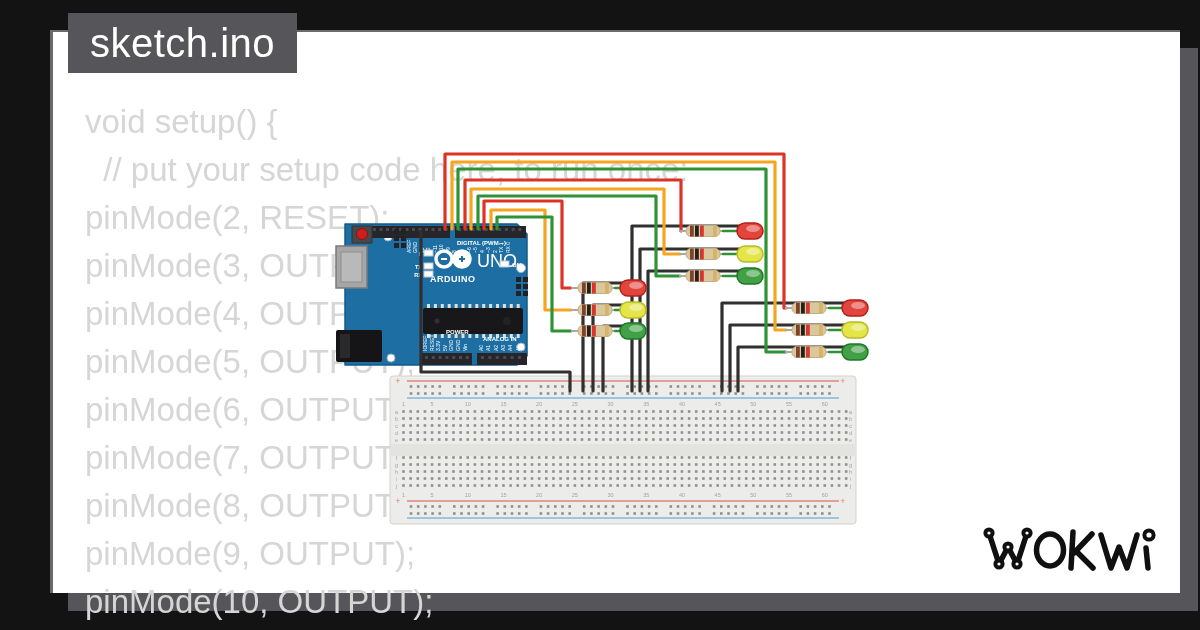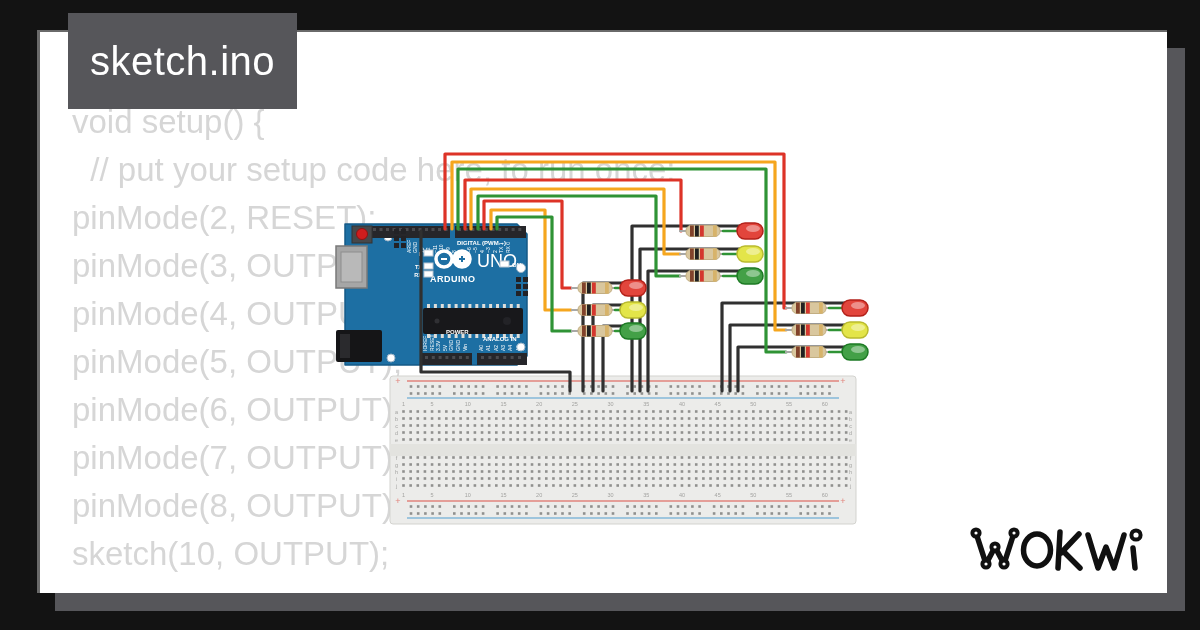--- a/index.html
+++ b/index.html
@@ -2,29 +2,29 @@
 <html><head>
 <meta charset="utf-8">
 <style>
   html,body{margin:0;padding:0;}
   body{
     width:1200px;height:630px;position:relative;overflow:hidden;
     background:#131313;
     font-family:"Liberation Sans", sans-serif;
   }
   .card{
-    position:absolute;left:37px;top:30px;width:1130px;height:563px;
+    position:absolute;left:50px;top:30px;width:1130px;height:563px;
     box-sizing:border-box;background:#ffffff;
     border-left:3px solid #6a6a6a;border-top:2px solid #6a6a6a;
     box-shadow:18px 18px 0 0 #56565a;
   }
   .title-bar{
     position:absolute;left:68px;top:13px;height:60px;z-index:30;
     background:#56565a;color:#ffffff;
-    font-size:40px;line-height:60px;padding:18px 22px;
+    font-size:40px;line-height:60px;padding:0 22px;
     letter-spacing:0.5px;
   }
   .code{
     position:absolute;left:32px;top:66px;z-index:1;
     color:#d6d6d6;font-size:33px;line-height:48px;white-space:pre;
   }
   .circuit{
     position:absolute;left:0;top:0;width:1200px;height:630px;z-index:10;
     pointer-events:none;
   }
@@ -34,21 +34,21 @@
   .logo svg{display:block;}
 </style>
 </head>
 <body>
 
 <div class="title-bar">
   <span>sketch.ino</span>
 </div>
 
 <div class="card">
-  <div class="code"><div>void setup() {</div><div>  // put your setup code here, to run once:</div><div>pinMode(2, RESET);</div><div>pinMode(3, OUTPUT);</div><div>pinMode(4, OUTPUT);</div><div>pinMode(5, OUTPUT);</div><div>pinMode(6, OUTPUT);</div><div>pinMode(7, OUTPUT);</div><div>pinMode(8, OUTPUT);</div><div>sketch(10, OUTPUT);</div></div>
+  <div class="code"><div>void setup() {</div><div>  // put your setup code here, to run once:</div><div>pinMode(2, RESET);</div><div>pinMode(3, OUTPUT);</div><div>pinMode(4, OUTPUT);</div><div>pinMode(5, OUTPUT);</div><div>pinMode(6, OUTPUT);</div><div>pinMode(7, OUTPUT);</div><div>pinMode(8, OUTPUT);</div><div>pinMode(9, OUTPUT);</div><div>pinMode(10, OUTPUT);</div></div>
   <div class="logo" aria-label="WOKWI">
     <svg width="180" height="54" viewBox="0 0 180 54">
       <g fill="none" stroke="#101010" stroke-width="5.5" stroke-linecap="round" stroke-linejoin="round">
         <polyline points="7,12 17,43 26,26 35,43 45,12"></polyline>
         <ellipse cx="68" cy="29" rx="13.5" ry="16"></ellipse>
         <path d="M91,11 L89,47 M110,13 L92,32 M94,30 L111,47"></path>
         <polyline points="119,14 129,47 137,26 145,47 155,14"></polyline>
         <path d="M164,27 L166,47"></path>
       </g>
       <g fill="#ffffff" stroke="#101010" stroke-width="4">

